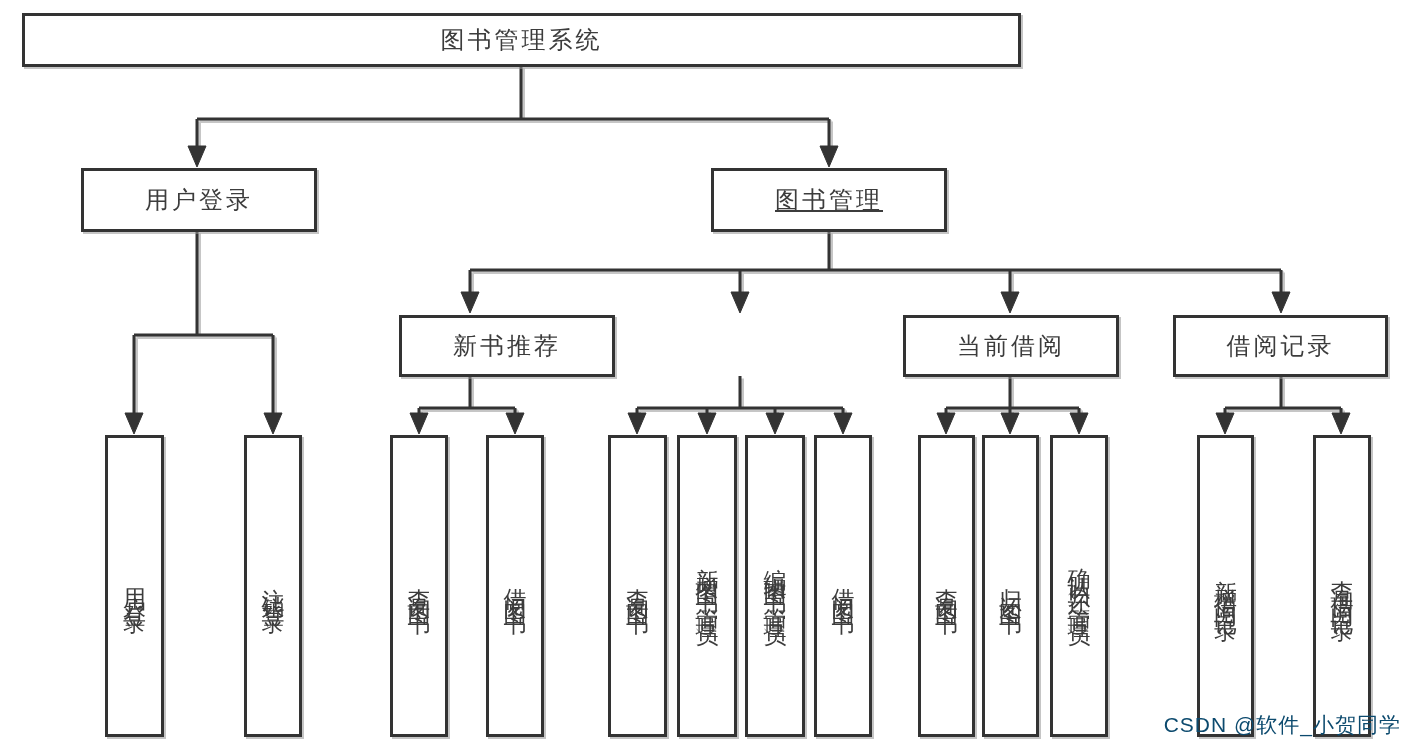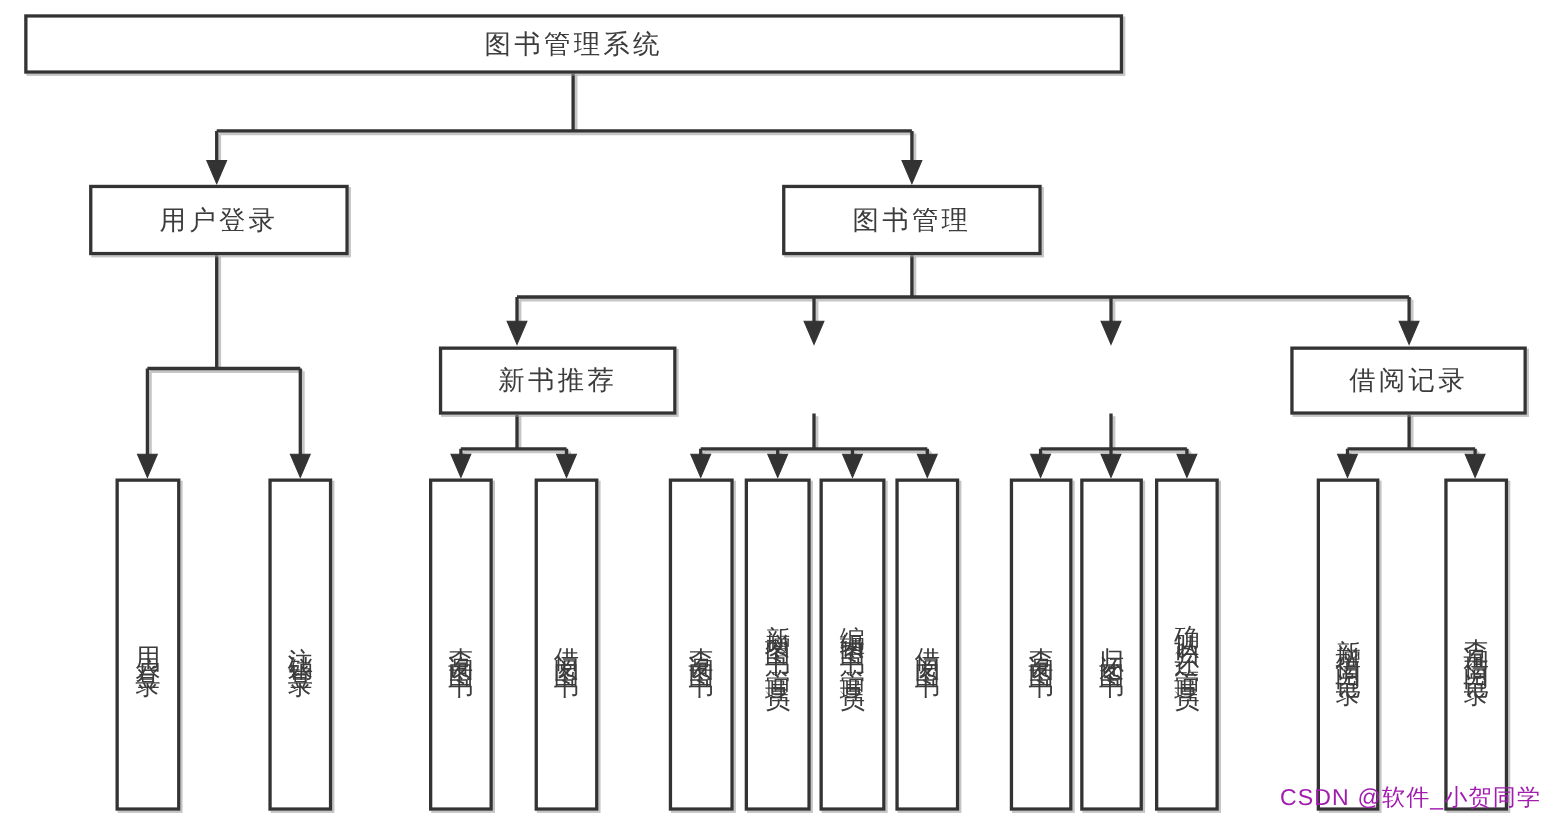--- a/index.html
+++ b/index.html
@@ -17,21 +17,21 @@
     box-shadow:2px 2px 0 rgba(150,150,150,0.55);
   }
   .hlabel{font-size:24px;letter-spacing:3px;white-space:nowrap;}
   .leaf{top:435px;height:302px;}
   .vlabel{
     writing-mode:vertical-rl;text-orientation:mixed;
     font-size:23px;letter-spacing:8px;line-height:1;
   }
   .watermark{
     position:absolute;top:711px;right:4px;font-size:21px;letter-spacing:1px;
-    color:#a21caf;white-space:nowrap;
+    color:#0c4a6e;white-space:nowrap;
   }
 </style>
 </head>
 <body>
 
 <div class="stage">
 
   <svg class="connectors" viewBox="0 0 1405 747" xmlns="http://www.w3.org/2000/svg">
     <g class="shadow" transform="translate(2.5,2.5)">
       <path d="M521 66 V119 M197 119 H829 M197 119 V150 M829 119 V150
@@ -72,26 +72,29 @@
     </g>
   </svg>
 
   <div class="box" style="left:22px;top:13px;width:999px;height:54px;">
     <span class="hlabel">图书管理系统</span>
   </div>
 
   <div class="box" style="left:81px;top:168px;width:236px;height:64px;">
     <span class="hlabel">用户登录</span>
   </div>
-  <div class="box" style="left:711px;top:168px;width:236px;height:64px;">
+  <div class="box" style="left:711px;top:168px;width:236px;height:64px;text-decoration:underline;">
     <span class="hlabel">图书管理</span>
   </div>
 
   <div class="box" style="left:363px;top:315px;width:216px;height:62px;margin-left:36px;">
     <span class="hlabel">新书推荐</span>
+  </div>
+  <div class="box" style="left:903px;top:315px;width:216px;height:62px;">
+    <span class="hlabel">当前借阅</span>
   </div>
   <div class="box" style="left:1173px;top:315px;width:215px;height:62px;">
     <span class="hlabel">借阅记录</span>
   </div>
 
   <div class="box leaf" style="left:105px;width:59px;">
     <span class="vlabel">用户登录</span>
   </div>
   <div class="box leaf" style="left:244px;width:58px;">
     <span class="vlabel">注销登录</span>

